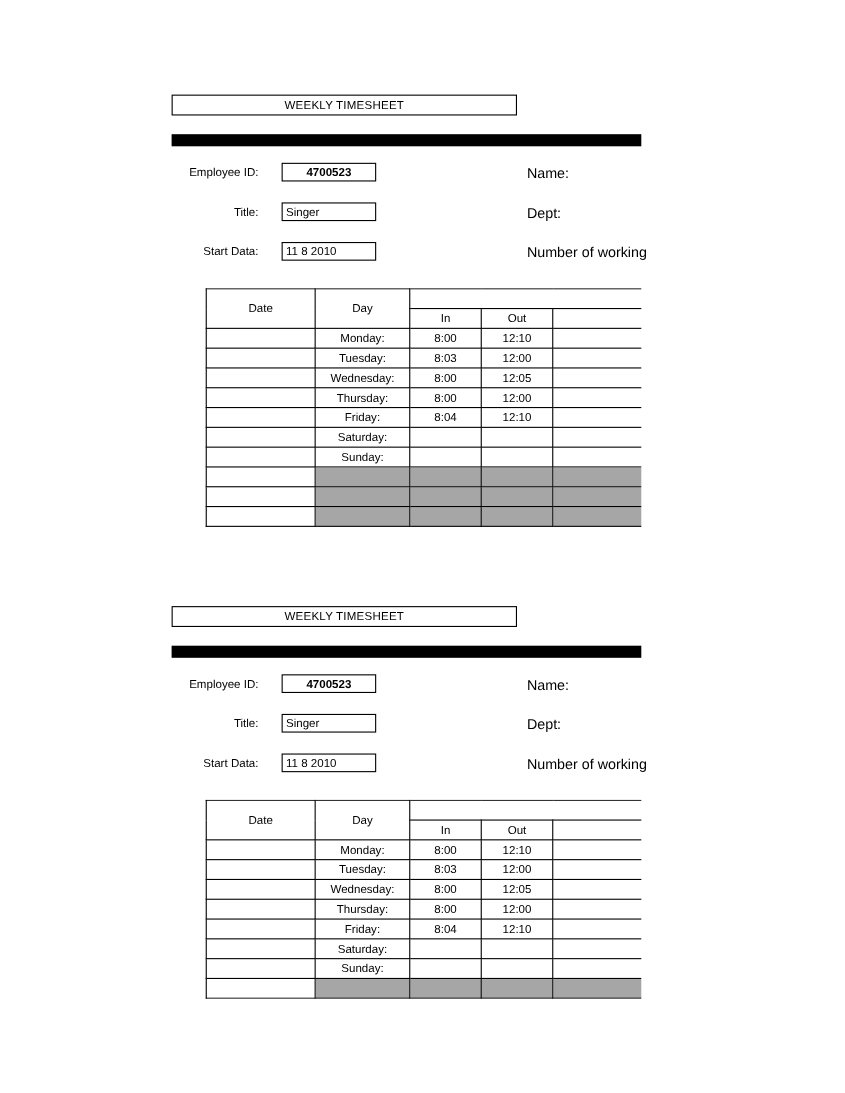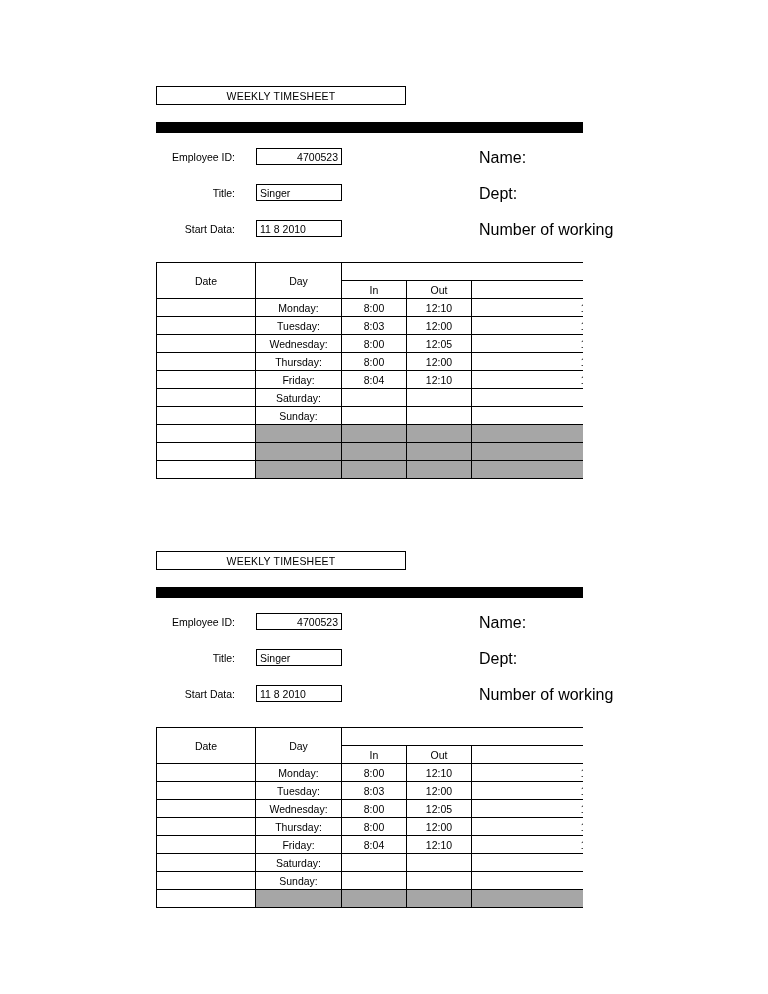--- a/index.html
+++ b/index.html
@@ -24,21 +24,21 @@
     top: 0;
     width: 768px;
   }
   .sheet-2 { top: 465px; }
 
   
   .title-box {
     position: absolute;
     left: 156px;
     top: 86px;
-    width: 250px;
+    width: 314px;
     height: 19px;
     border: 1.5px solid #000;
     box-sizing: border-box;
     display: flex;
     align-items: center;
     justify-content: center;
     font-size: 10.5px;
     letter-spacing: .2px;
     background: #fff;
   }
@@ -79,46 +79,47 @@
     height: 17px;
     border: 1.5px solid #000;
     box-sizing: border-box;
     background: #fff;
     font-size: 10.5px;
     line-height: 14px;
     padding: 0 3px;
     display: flex;
     align-items: center;
   }
-  .field-box.right { justify-content: flex-end; }
+  .field-box.right { justify-content: center; font-weight: bold; }
   .field-box.left  { justify-content: flex-start; }
 
   .field-right-label {
     position: absolute;
     left: 479px;
     top: 2px;
-    font-size: 16px;
+    font-size: 13px;
     line-height: 15px;
     white-space: nowrap;
     text-align: right;
   }
 
   
   .grid-wrap {
     position: absolute;
     left: 156px;
     top: 262px;
     width: 427px;         
     overflow: hidden;
   }
   table.grid {
     border-collapse: collapse;
     table-layout: fixed;
     width: 560px;         
     font-size: 10.5px;
+    margin-left: 31px;
   }
   table.grid td, table.grid th {
     border: 1.2px solid #000;
     height: 18px;
     padding: 0 3px;
     box-sizing: border-box;
     font-weight: normal;
     vertical-align: middle;
     background: #ffffff;
     overflow: hidden;

